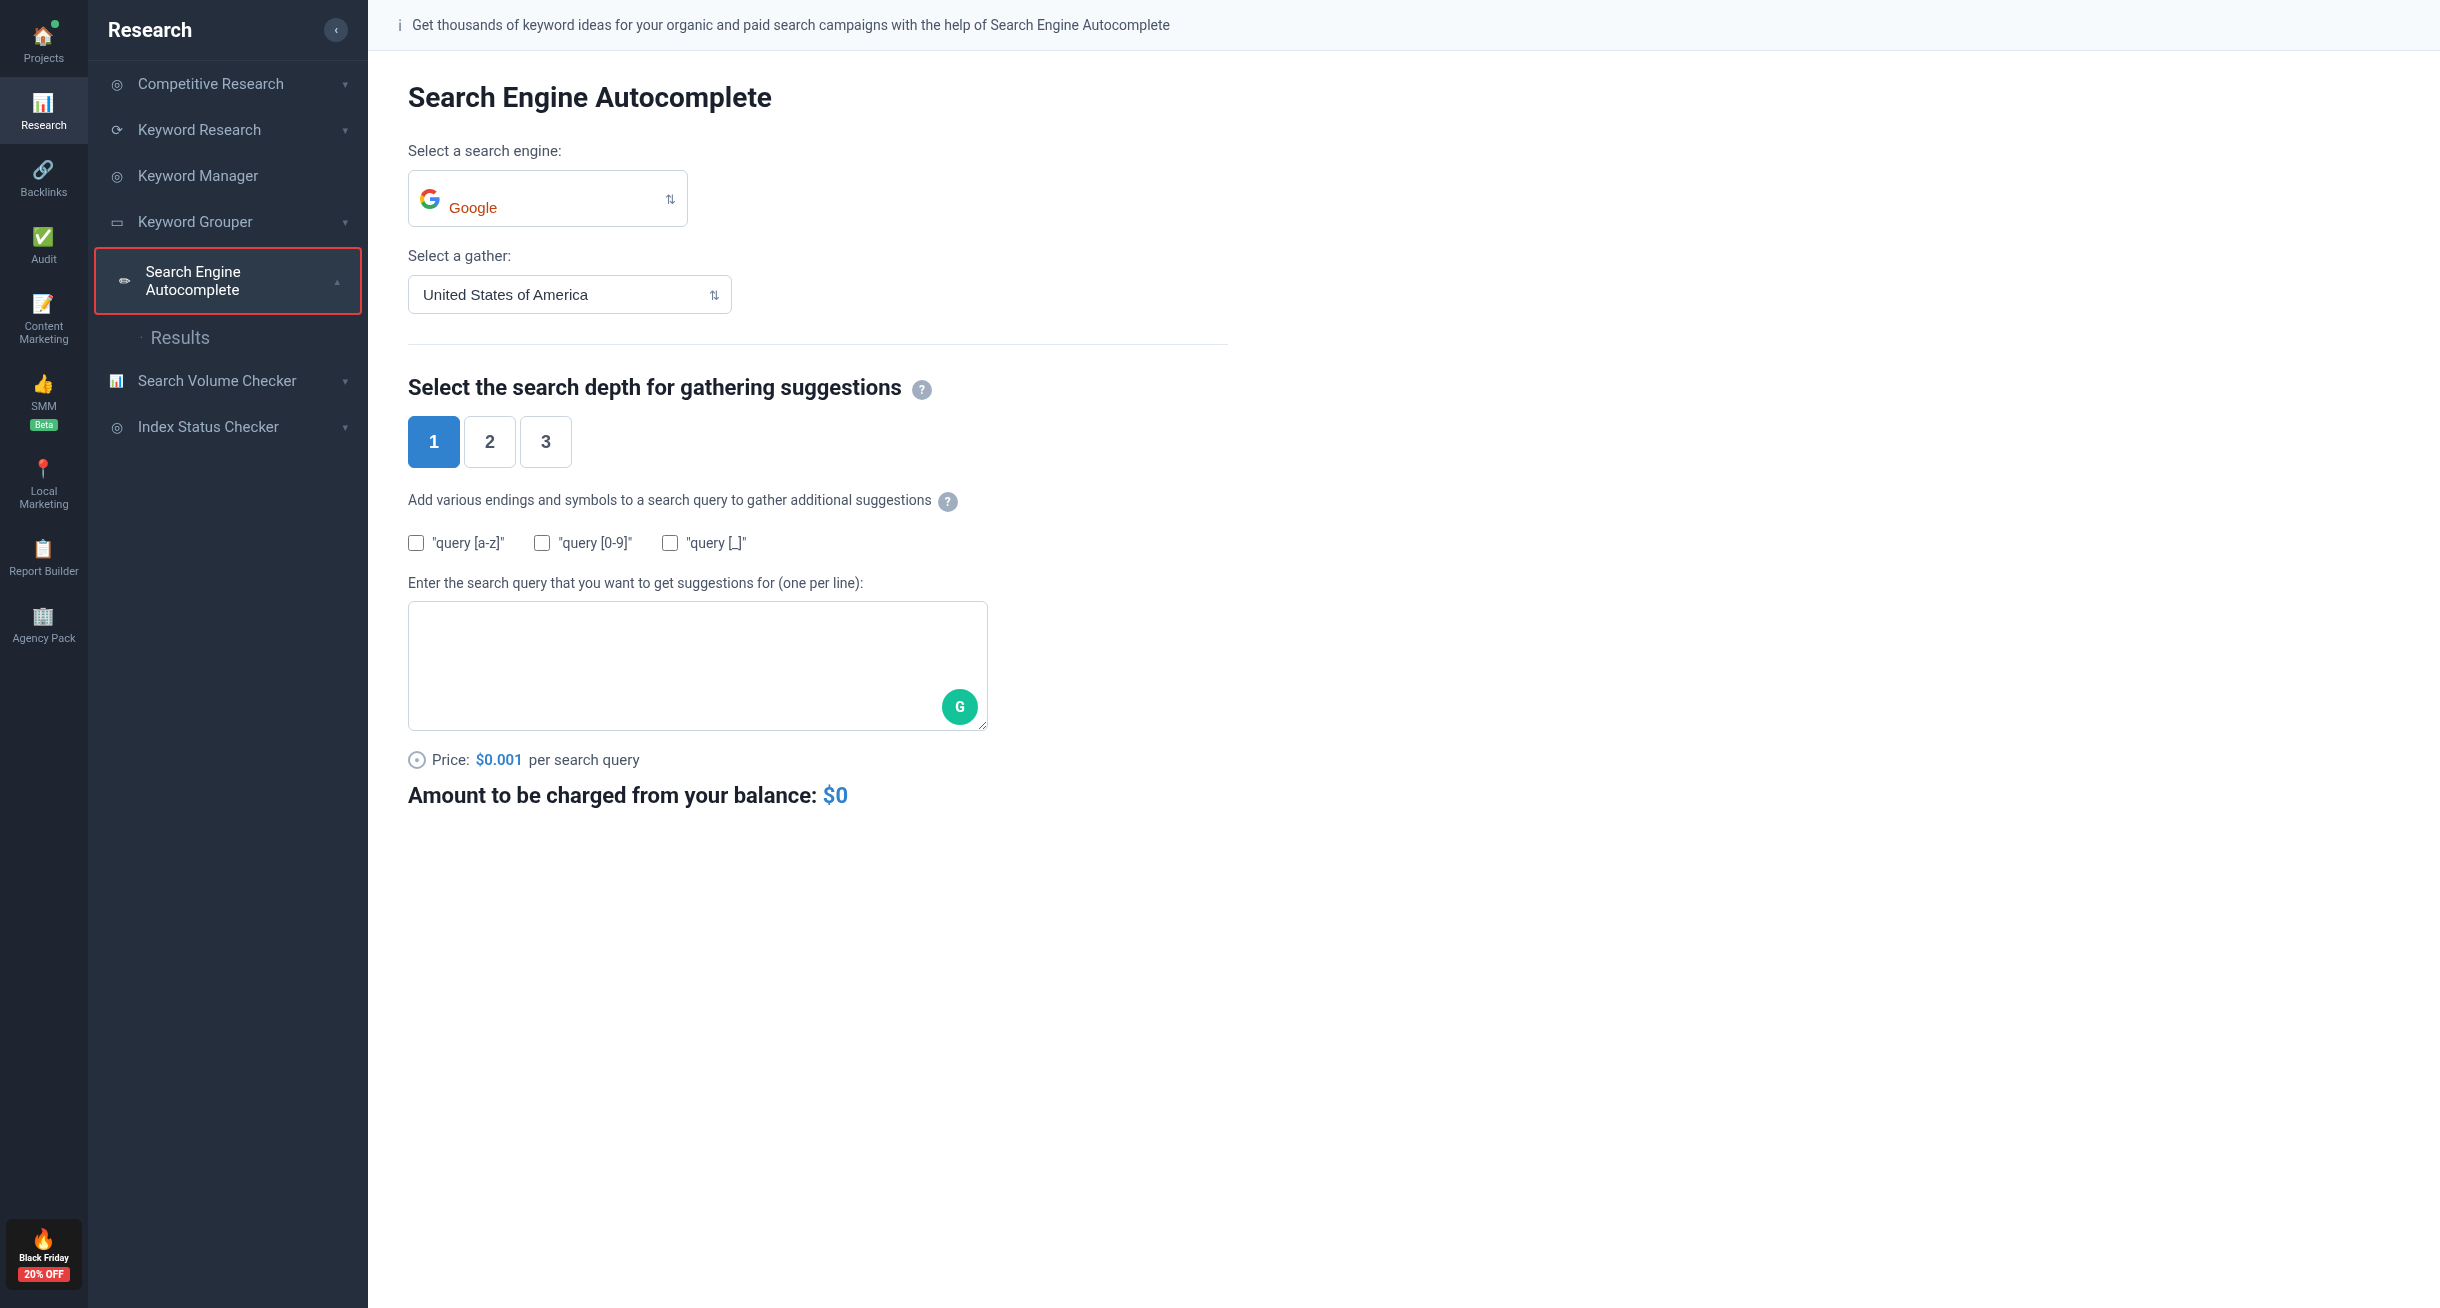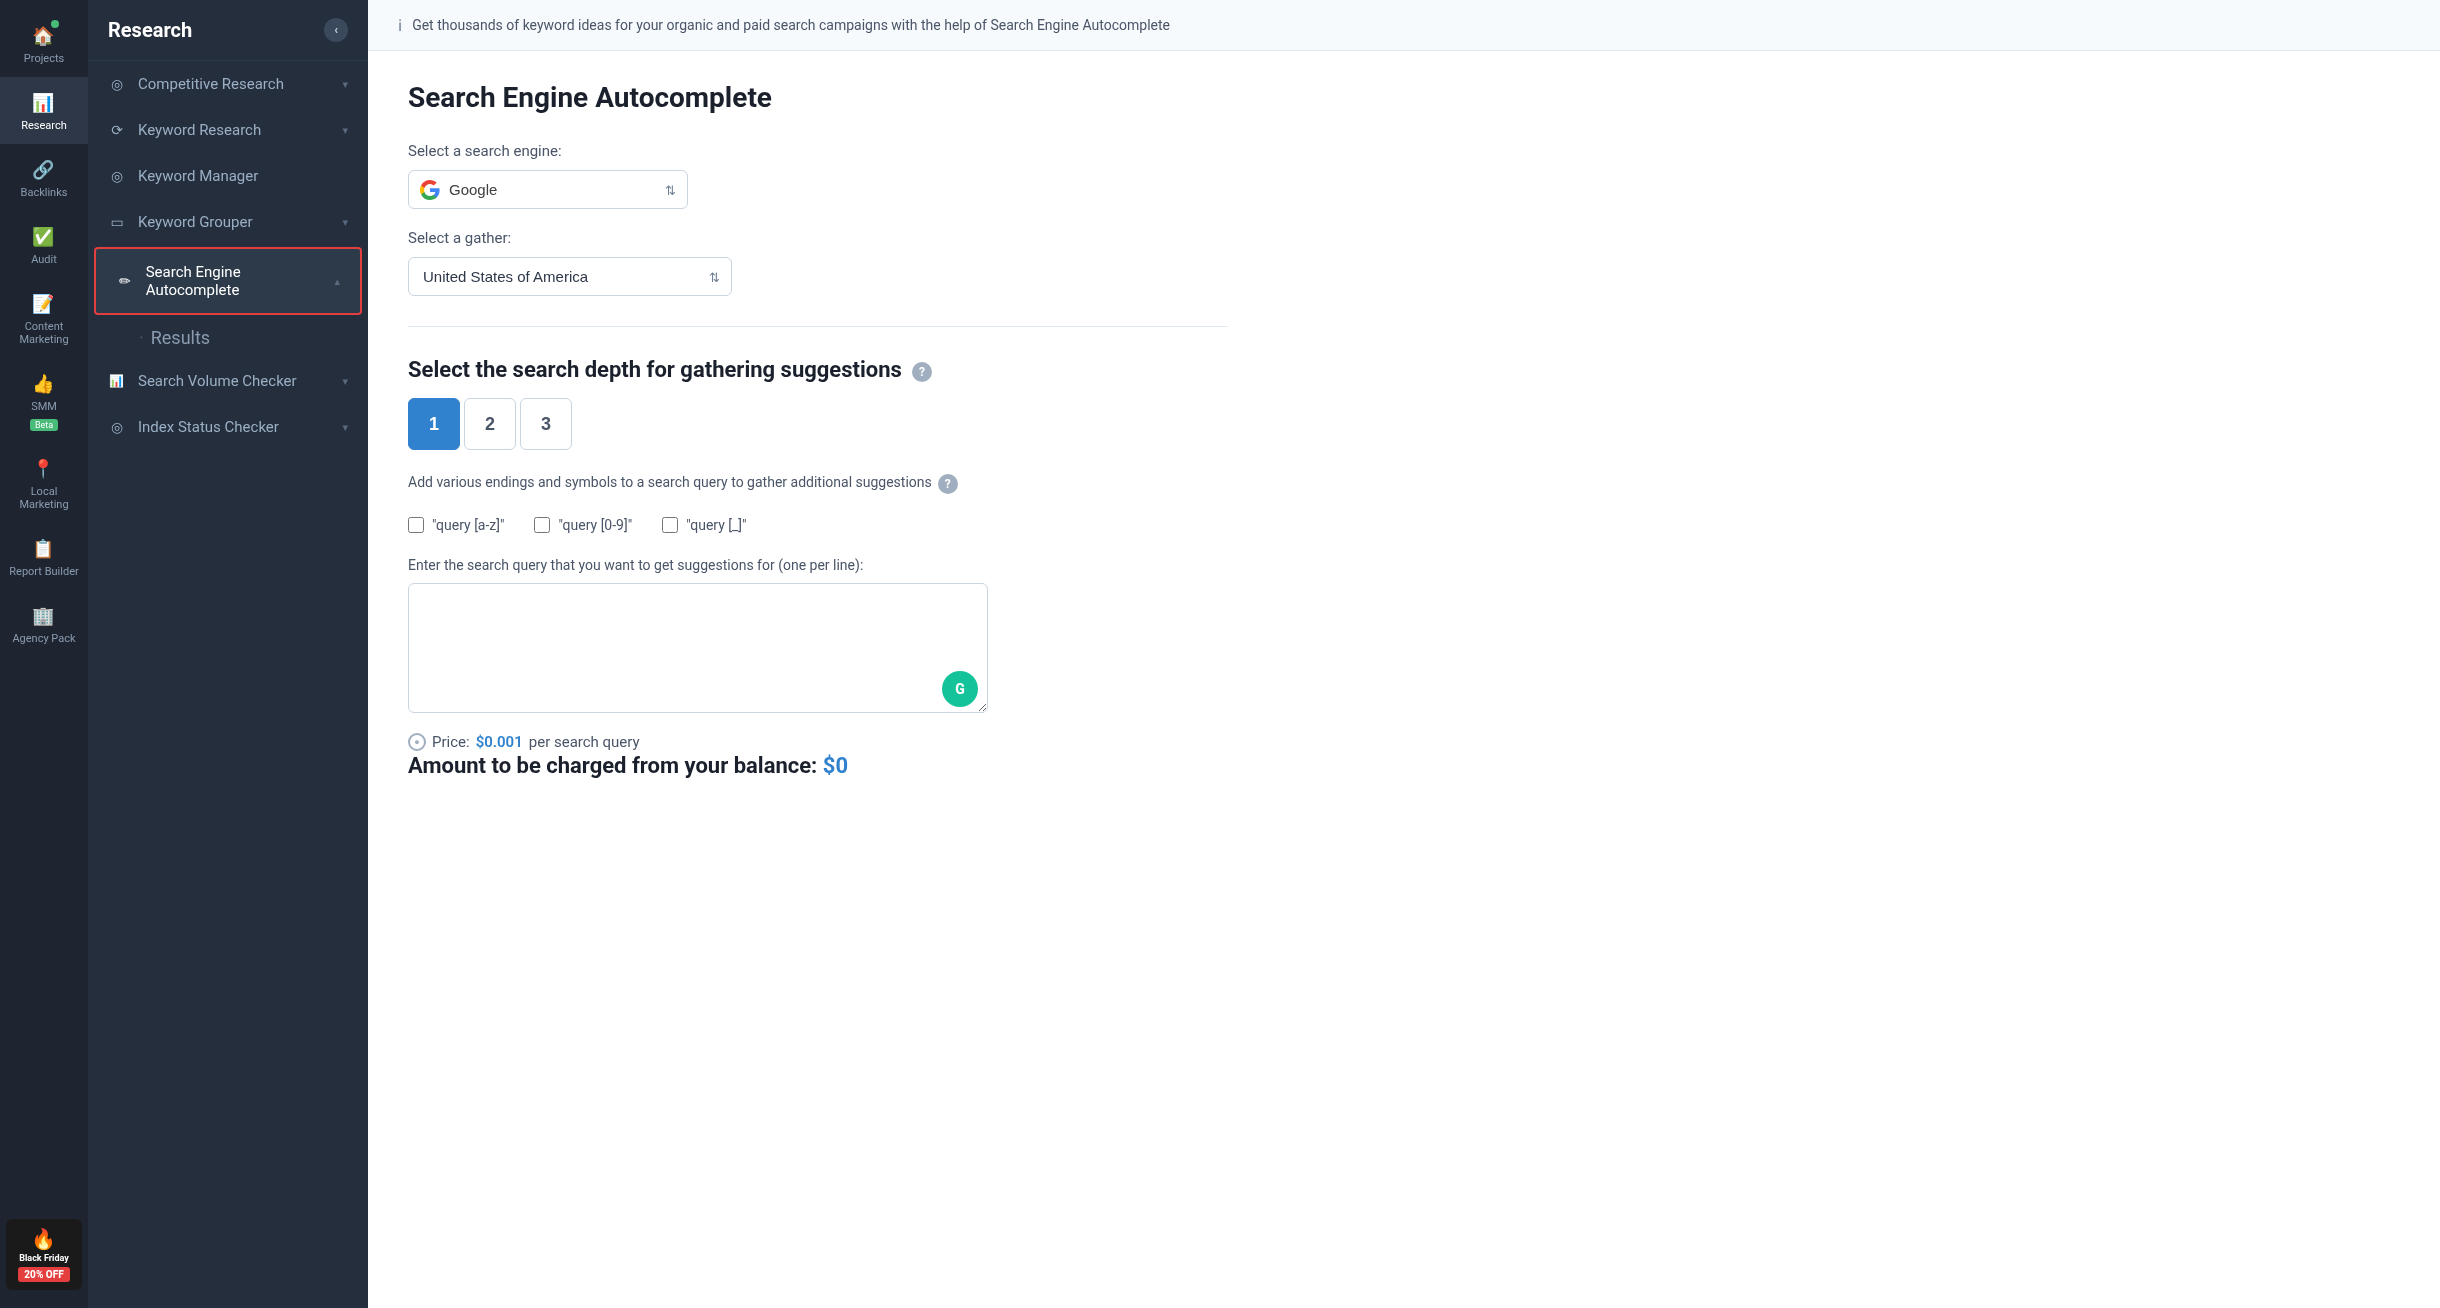--- a/index.html
+++ b/index.html
@@ -249,25 +249,25 @@
       font-size: 13px;
     }
 
     .google-select-wrapper {
       position: relative;
       width: 280px;
     }
 
     .google-select {
       width: 100%;
-      padding: 10px 14px 10px 40px;
+      padding: 28px 14px 10px 40px;
       border: 1px solid #cbd5e0;
       border-radius: 6px;
       font-size: 15px;
-      color: #404040;
+      color: #c2410c;
       background: #fff;
       appearance: none;
       cursor: pointer;
     }
 
     .google-logo {
       position: absolute;
       left: 12px;
       top: 50%;
       transform: translateY(-50%);
@@ -433,21 +433,21 @@
       font-size: 9px;
       color: #a0aec0;
     }
 
     .price-value { color: #3182ce; font-weight: 600; }
 
     .amount-row {
       font-size: 22px;
       font-weight: 700;
       color: #1a202c;
-      margin-top: 2px;
+      margin-top: 14px;
     }
 
     .amount-row .amount-value { color: #3182ce; }
   </style>
 </head>
 <body>
 
 <div class="icon-sidebar">
   <div class="icon-sidebar-item">
     <div class="icon-wrap" style="position:relative;">

